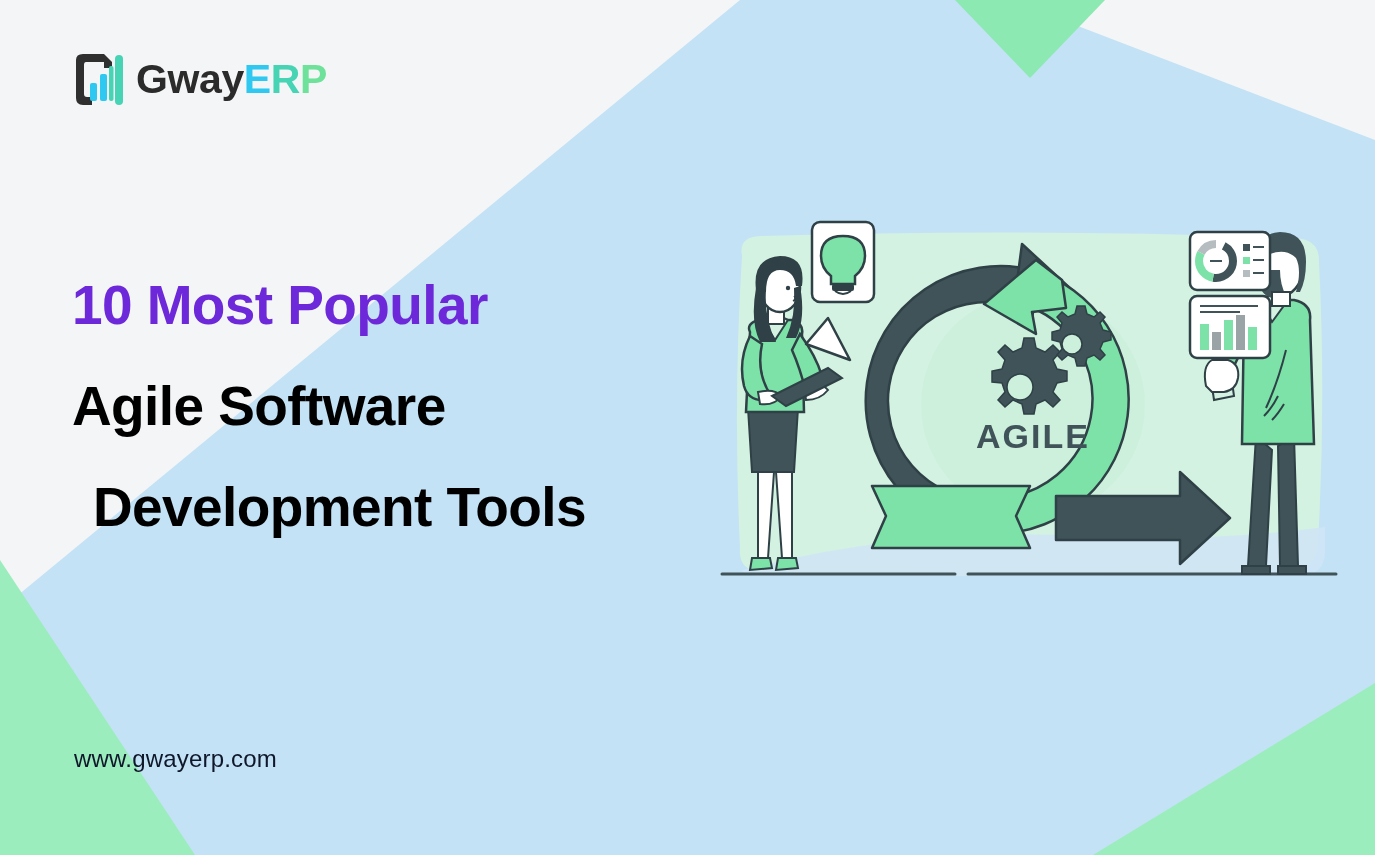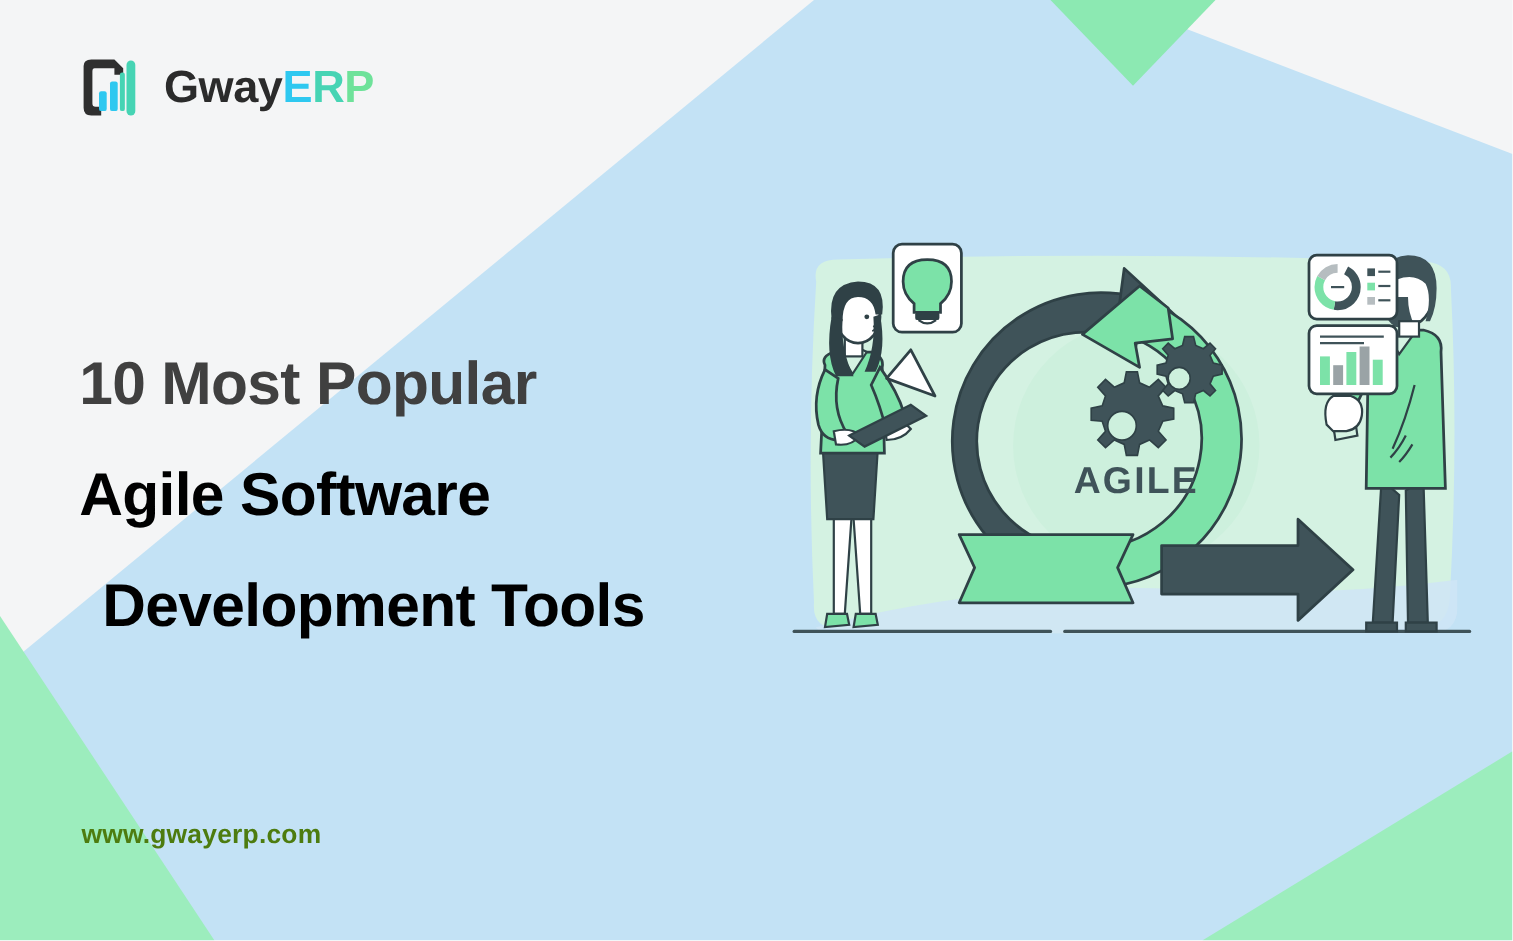--- a/index.html
+++ b/index.html
@@ -34,21 +34,21 @@
   }
   #logo {
     position: absolute;
     left: 68px;
     top: 46px;
     width: 300px;
     height: 66px;
     z-index: 3;
     display: flex;
     align-items: center;
-    gap: 23px;
+    gap: 10px;
   }
   #logo-mark {
     width: 58px;
     height: 58px;
     flex: 0 0 auto;
   }
   #logo-text {
     font-size: 41px;
     font-weight: bold;
     letter-spacing: -0.4px;
@@ -69,32 +69,32 @@
   }
   .headline-line {
     font-size: 55px;
     font-weight: bold;
     letter-spacing: -0.6px;
     line-height: 1.0;
     margin: 0 0 46px 0;
     white-space: nowrap;
   }
   .headline-line:last-child { margin-bottom: 0; margin-left: 21px; }
-  .hl-green { color: #404040; margin-top: 43px; }
+  .hl-green { color: #6d28d9; }
   .hl-dark  { color: #000000; }
 
   #site-url {
     position: absolute;
     left: 74px;
     top: 745px;
     z-index: 3;
     font-size: 24px;
-    color: #4d7c0f;
+    color: #0f172a;
     letter-spacing: 0.2px;
-    font-weight: 700;
+    font-weight: 400;
     text-align: right;
   }
 </style>
 </head>
 <body>
 
 <div id="canvas">
 
   <svg id="bg-shapes" viewBox="0 0 1375 855">
     <rect x="0" y="0" width="1375" height="855" fill="#f4f5f6"></rect>

